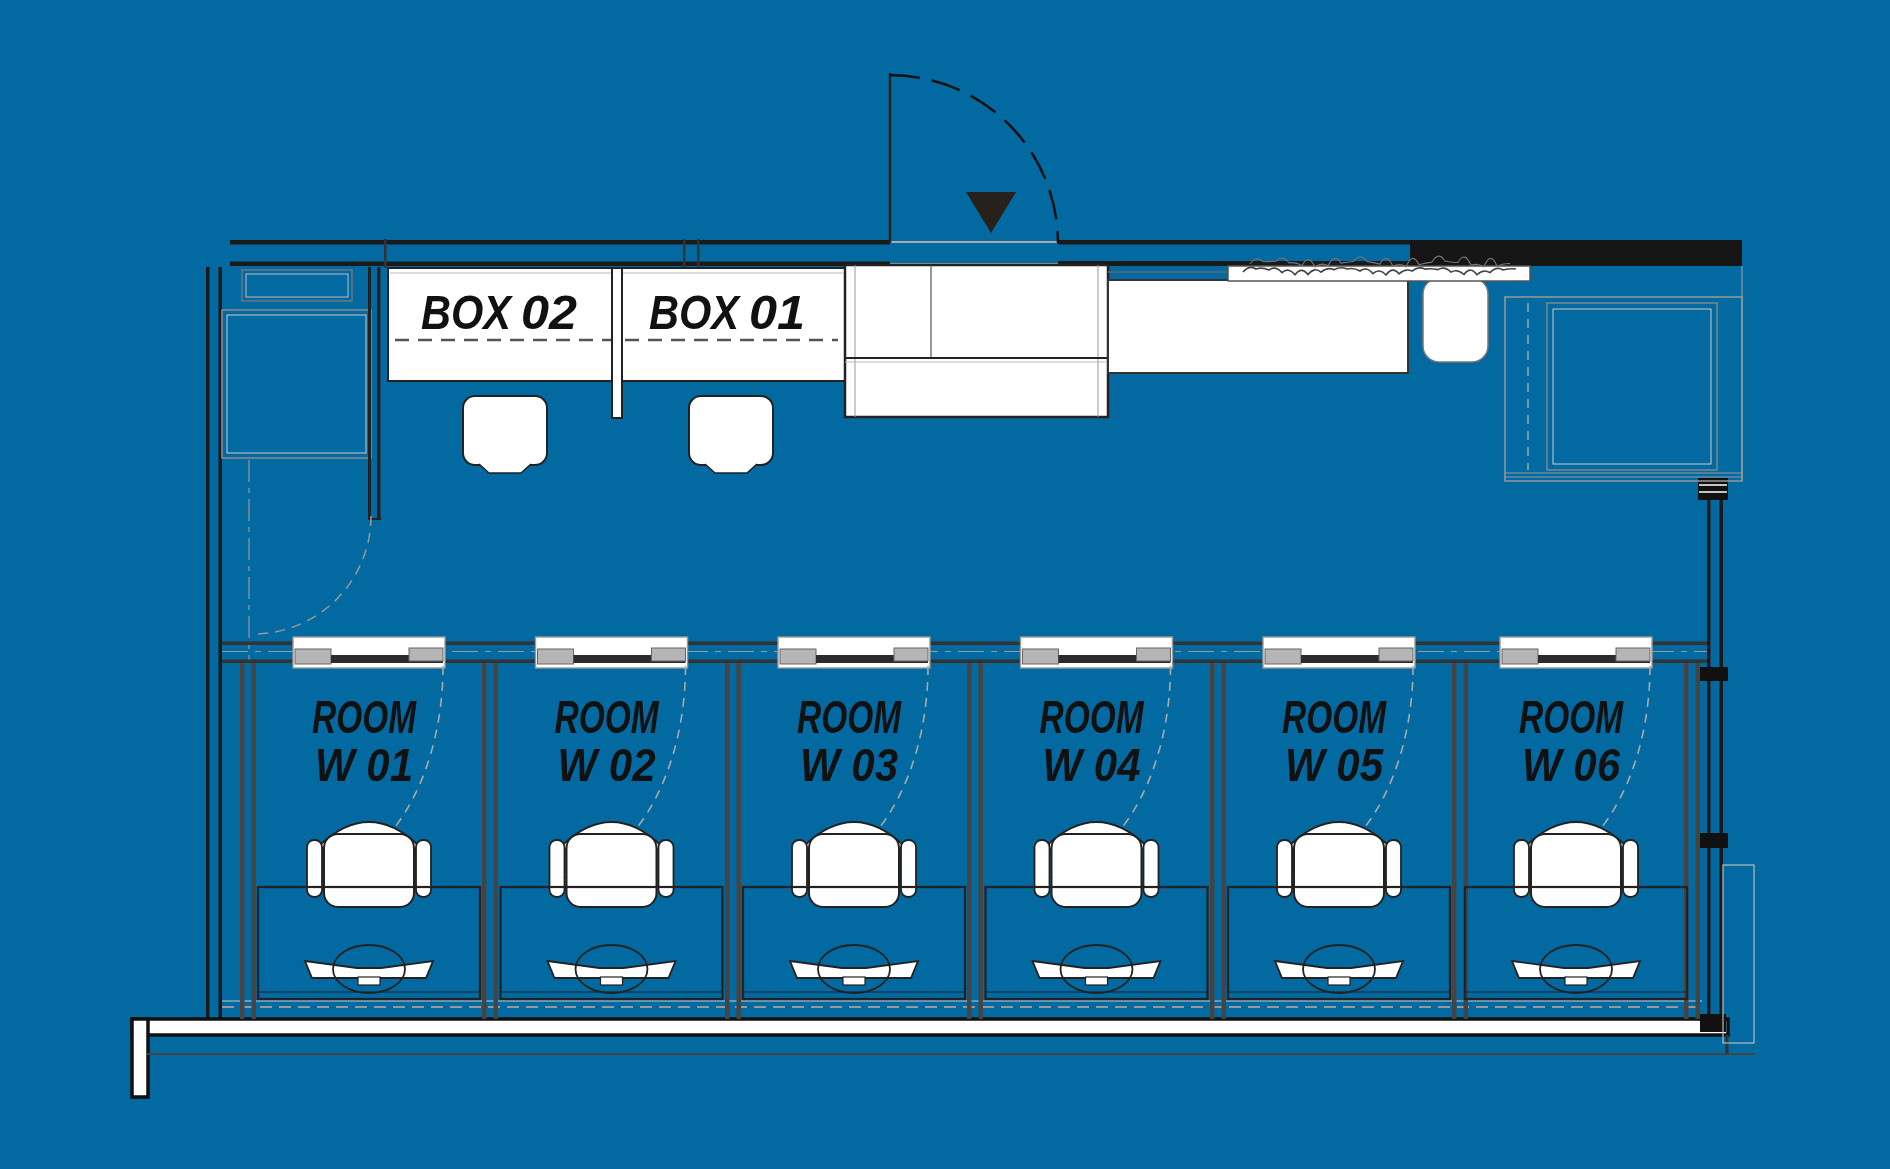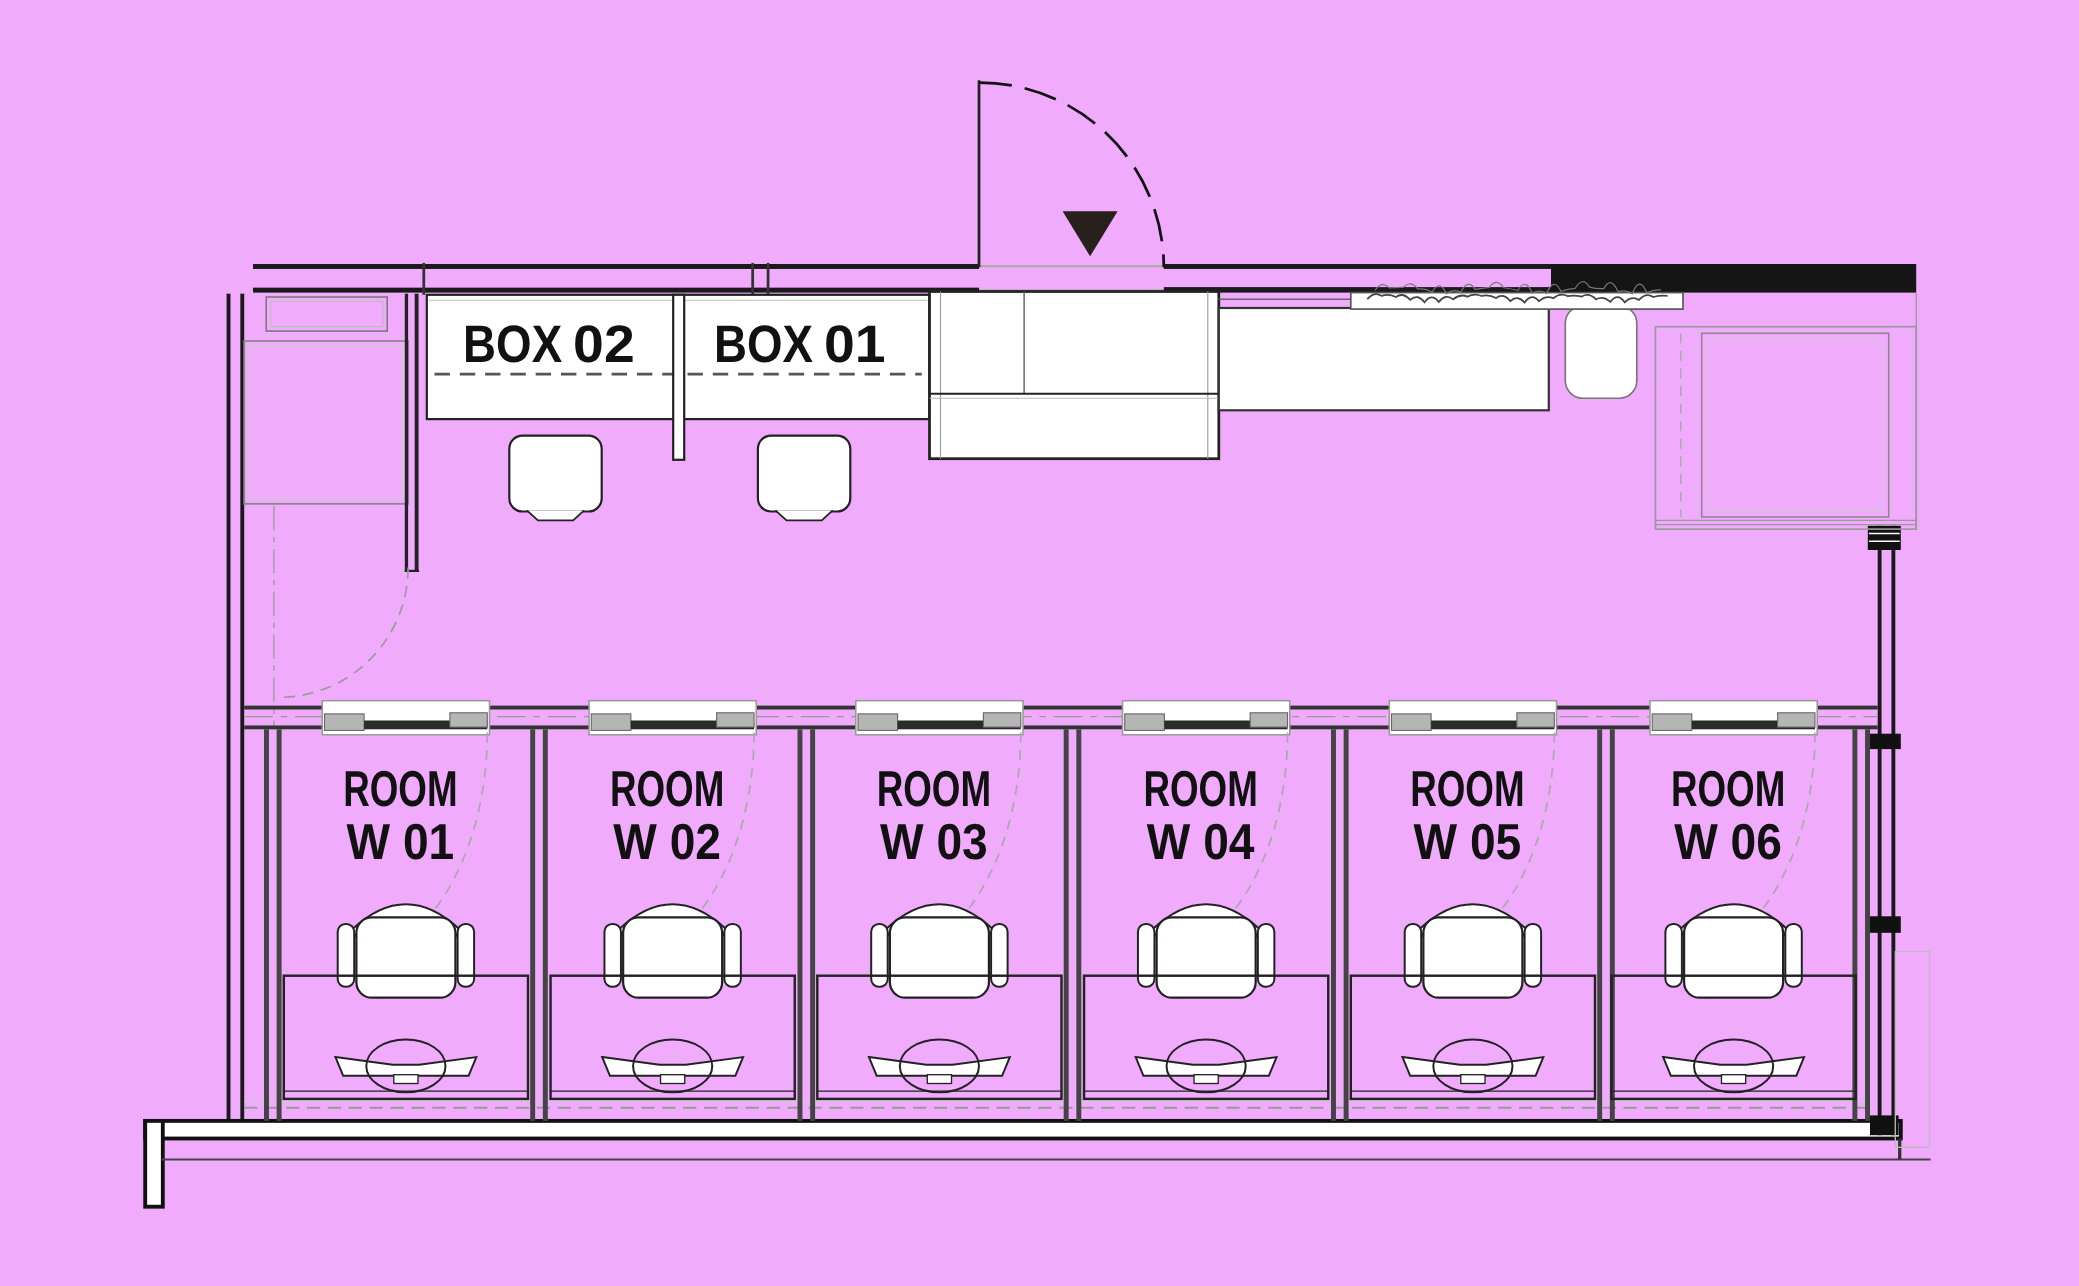--- a/index.html
+++ b/index.html
@@ -1,17 +1,17 @@
 <!DOCTYPE html>
 <html><head>
 <meta charset="utf-8">
 <style>
   html,body{margin:0;padding:0;background:#ffffff;}
-  .plan{position:relative;width:1890px;height:1169px;background:#f0abfc;overflow:hidden;
-        font-family:"Liberation Sans", sans-serif;}
+  .plan{position:relative;width:1890px;height:1169px;background:#0369a1;overflow:hidden;
+        font-family:"Liberation Sans", sans-serif;font-style:italic;}
   svg{position:absolute;left:0;top:0;}
   .room-name{font-size:46px;font-weight:600;fill:#111;}
   .room-id{font-size:46px;font-weight:800;fill:#111;}
   .box-prefix{font-size:48px;font-weight:600;fill:#111;}
   .box-number{font-size:48px;font-weight:800;fill:#111;}
   text{font-family:"Liberation Sans", sans-serif;}
 </style>
 </head>
 <body>
 

